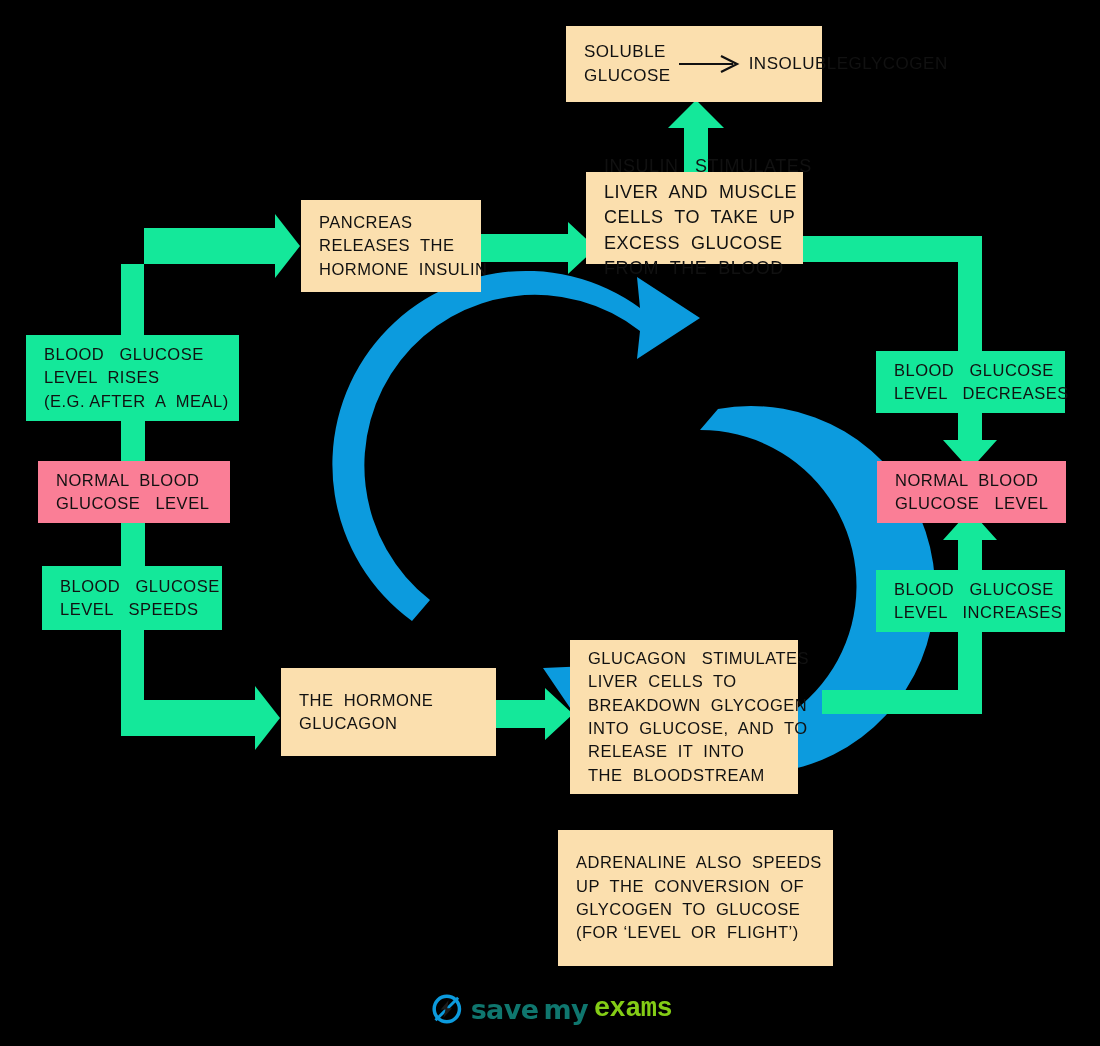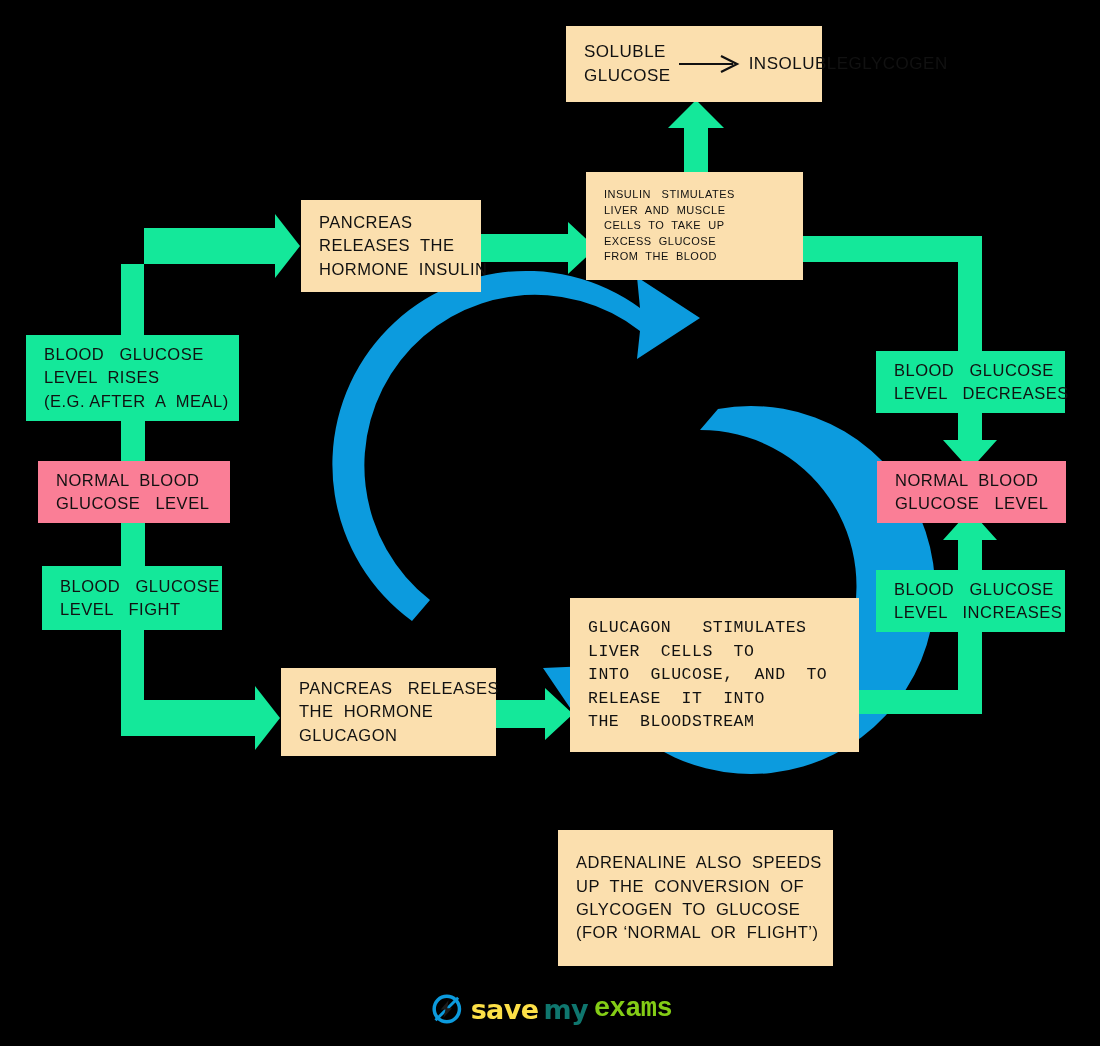--- a/index.html
+++ b/index.html
@@ -64,21 +64,21 @@
     display: flex;
     align-items: center;
     gap: 9px;
   }
   #logo .word {
     font-family: "DejaVu Sans", sans-serif;
     font-size: 27px;
     font-weight: 700;
     letter-spacing: -0.6px;
   }
-  #logo .w-save { color: #fde047; }
+  #logo .w-save { color: #0f766e; }
   #logo .w-my   { color: #0f766e; }
   #logo .w-exams{ color: #84cc16; font-family: Liberation Mono, monospace; }
 </style>
 </head>
 <body>
 
 <div id="canvas">
 
   <svg class="overlay" viewBox="0 0 1100 1046">
     <g fill="#0C9BDE">
@@ -149,21 +149,21 @@
         <line x1="2" y1="11" x2="56" y2="11" stroke="#111111" stroke-width="2.2"></line>
         <polyline points="44,3 60,11 44,19" fill="none" stroke="#111111" stroke-width="2.2"></polyline>
       </svg>
       <div style="display:flex; flex-direction:row;">
         <span class="line">INSOLUBLE</span>
         <span class="line">GLYCOGEN</span>
       </div>
     </div>
   </div>
 
-  <div class="box cream t-left pad-l" style="left:586px; top:172px; width:217px; height:108px; font-size:11px;">
+  <div class="box cream t-left pad-l" style="left:586px; top:172px; width:217px; height:92px; font-size:18px;">
     <span class="line">INSULIN   STIMULATES</span>
     <span class="line">LIVER  AND  MUSCLE</span>
     <span class="line">CELLS  TO  TAKE  UP</span>
     <span class="line">EXCESS  GLUCOSE</span>
     <span class="line">FROM  THE  BLOOD</span>
   </div>
 
   <div class="box cream t-left pad-l" style="left:301px; top:200px; width:180px; height:92px; font-size:16.5px;">
     <span class="line">PANCREAS</span>
     <span class="line">RELEASES  THE</span>
@@ -176,57 +176,57 @@
     <span class="line">(E.G. AFTER  A  MEAL)</span>
   </div>
 
   <div class="box pink t-left pad-l" style="left:38px; top:461px; width:192px; height:62px; font-size:16.5px;">
     <span class="line">NORMAL  BLOOD</span>
     <span class="line">GLUCOSE   LEVEL</span>
   </div>
 
   <div class="box green t-left pad-l" style="left:42px; top:566px; width:180px; height:64px; font-size:16.5px;">
     <span class="line">BLOOD   GLUCOSE</span>
-    <span class="line">LEVEL   FIGHT</span>
+    <span class="line">LEVEL   SPEEDS</span>
   </div>
 
   <div class="box green t-left pad-l" style="left:876px; top:351px; width:189px; height:62px; font-size:16.5px;">
     <span class="line">BLOOD   GLUCOSE</span>
     <span class="line">LEVEL   DECREASES</span>
   </div>
 
   <div class="box pink t-left pad-l" style="left:877px; top:461px; width:189px; height:62px; font-size:16.5px;">
     <span class="line">NORMAL  BLOOD</span>
     <span class="line">GLUCOSE   LEVEL</span>
   </div>
 
   <div class="box green t-left pad-l" style="left:876px; top:570px; width:189px; height:62px; font-size:16.5px;">
     <span class="line">BLOOD   GLUCOSE</span>
     <span class="line">LEVEL   INCREASES</span>
   </div>
 
   <div class="box cream t-left pad-l" style="left:281px; top:668px; width:215px; height:88px; font-size:16.5px;">
-    <span class="line">PANCREAS   RELEASES</span>
     <span class="line">THE  HORMONE</span>
     <span class="line">GLUCAGON</span>
   </div>
 
-  <div class="box cream t-left pad-l" style="left:570px; top:598px; width:289px; height:154px; font-size:16.5px;font-family:Liberation Mono, monospace;">
+  <div class="box cream t-left pad-l" style="left:570px; top:640px; width:228px; height:154px; font-size:16.5px;">
     <span class="line">GLUCAGON   STIMULATES</span>
     <span class="line">LIVER  CELLS  TO</span>
+    <span class="line">BREAKDOWN  GLYCOGEN</span>
     <span class="line">INTO  GLUCOSE,  AND  TO</span>
     <span class="line">RELEASE  IT  INTO</span>
     <span class="line">THE  BLOODSTREAM</span>
   </div>
 
   <div class="box cream t-left pad-l" style="left:558px; top:830px; width:275px; height:136px; font-size:16.5px;">
     <span class="line">ADRENALINE  ALSO  SPEEDS</span>
     <span class="line">UP  THE  CONVERSION  OF</span>
     <span class="line">GLYCOGEN  TO  GLUCOSE</span>
-    <span class="line">(FOR ‘NORMAL  OR  FLIGHT’)</span>
+    <span class="line">(FOR ‘LEVEL  OR  FLIGHT’)</span>
   </div>
 
   <div id="logo">
     <svg width="34" height="34" viewBox="0 0 34 34">
       <circle cx="17" cy="17" r="14.5" fill="none" stroke="#0C9BDE" stroke-width="4"></circle>
       <path d="M 4 30 L 30 4" stroke="#0C9BDE" stroke-width="3.4" fill="none"></path>
       <path d="M 19 7 L 10 17.5 L 15.5 17.5 L 13 27 L 23 16 L 17.5 16 Z" fill="#1b1b1b"></path>
     </svg>
     <span class="word w-save">save</span>
     <span class="word w-my" style="margin-left:-4px;">my</span>

